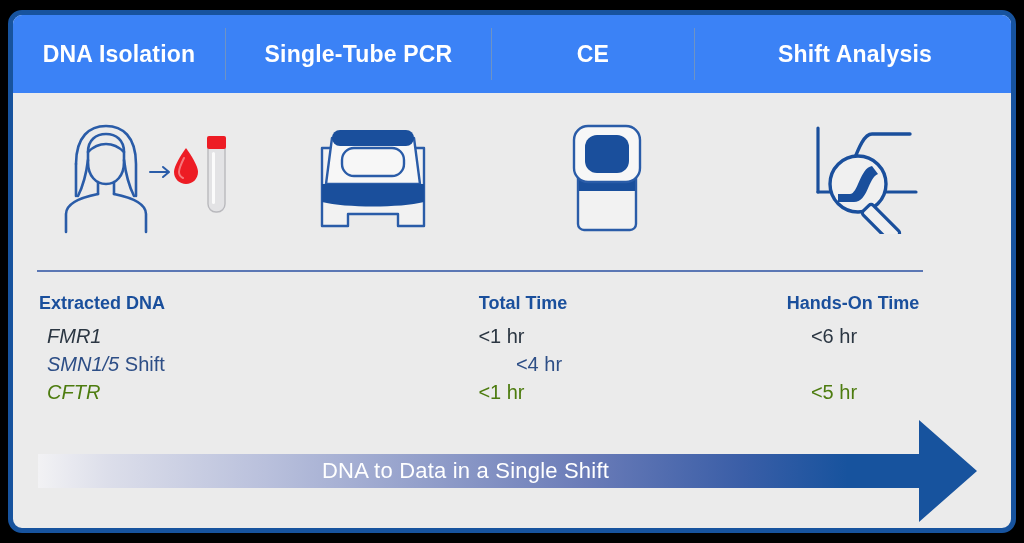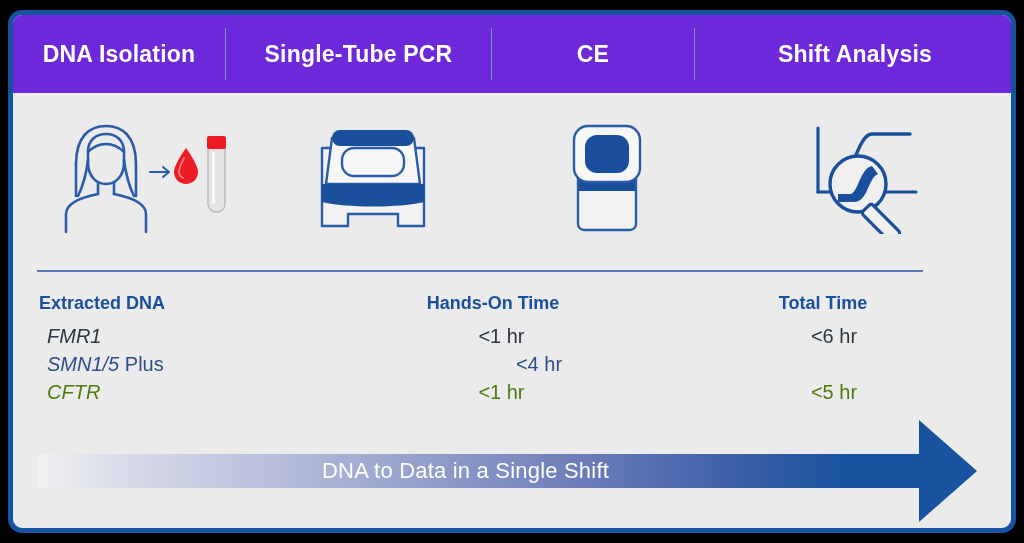--- a/index.html
+++ b/index.html
@@ -29,21 +29,21 @@
     overflow: hidden;
   }
 
   
   .header {
     position: absolute;
     left: 0;
     top: 0;
     width: 100%;
     height: 78px;
-    background: #6d28d9;
+    background: #3b82f6;
     display: flex;
     align-items: center;
   }
   .header-cell {
     position: relative;
     flex: 0 0 auto;
     height: 100%;
     display: flex;
     align-items: center;
     justify-content: center;
@@ -288,32 +288,32 @@
       </svg>
     </div>
   </div>
 
   <div class="hr-line"></div>
 
   <div class="table">
 
     <div class="trow head">
       <div class="col c-a th">Extracted DNA</div>
+      <div class="col c-c th">Total Time</div>
       <div class="col c-b th">Hands-On Time</div>
-      <div class="col c-c th">Total Time</div>
     </div>
 
     <div class="trow">
       <div class="col c-a td r-dark"><span class="gene">FMR1</span><span class="plain"></span></div>
       <div class="col c-b td r-dark">&lt;1 hr</div>
       <div class="col c-c td r-dark">&lt;6 hr</div>
     </div>
 
     <div class="trow">
-      <div class="col c-a td r-navy"><span class="gene">SMN1/5</span><span class="plain"> Plus</span></div>
+      <div class="col c-a td r-navy"><span class="gene">SMN1/5</span><span class="plain"> Shift</span></div>
       <div class="col c-c td r-navy">&lt;4 hr</div>
     </div>
 
     <div class="trow">
       <div class="col c-a td r-cyan"><span class="gene">CFTR</span><span class="plain"></span></div>
       <div class="col c-b td r-cyan">&lt;1 hr</div>
       <div class="col c-c td r-cyan">&lt;5 hr</div>
     </div>
   </div>
 

